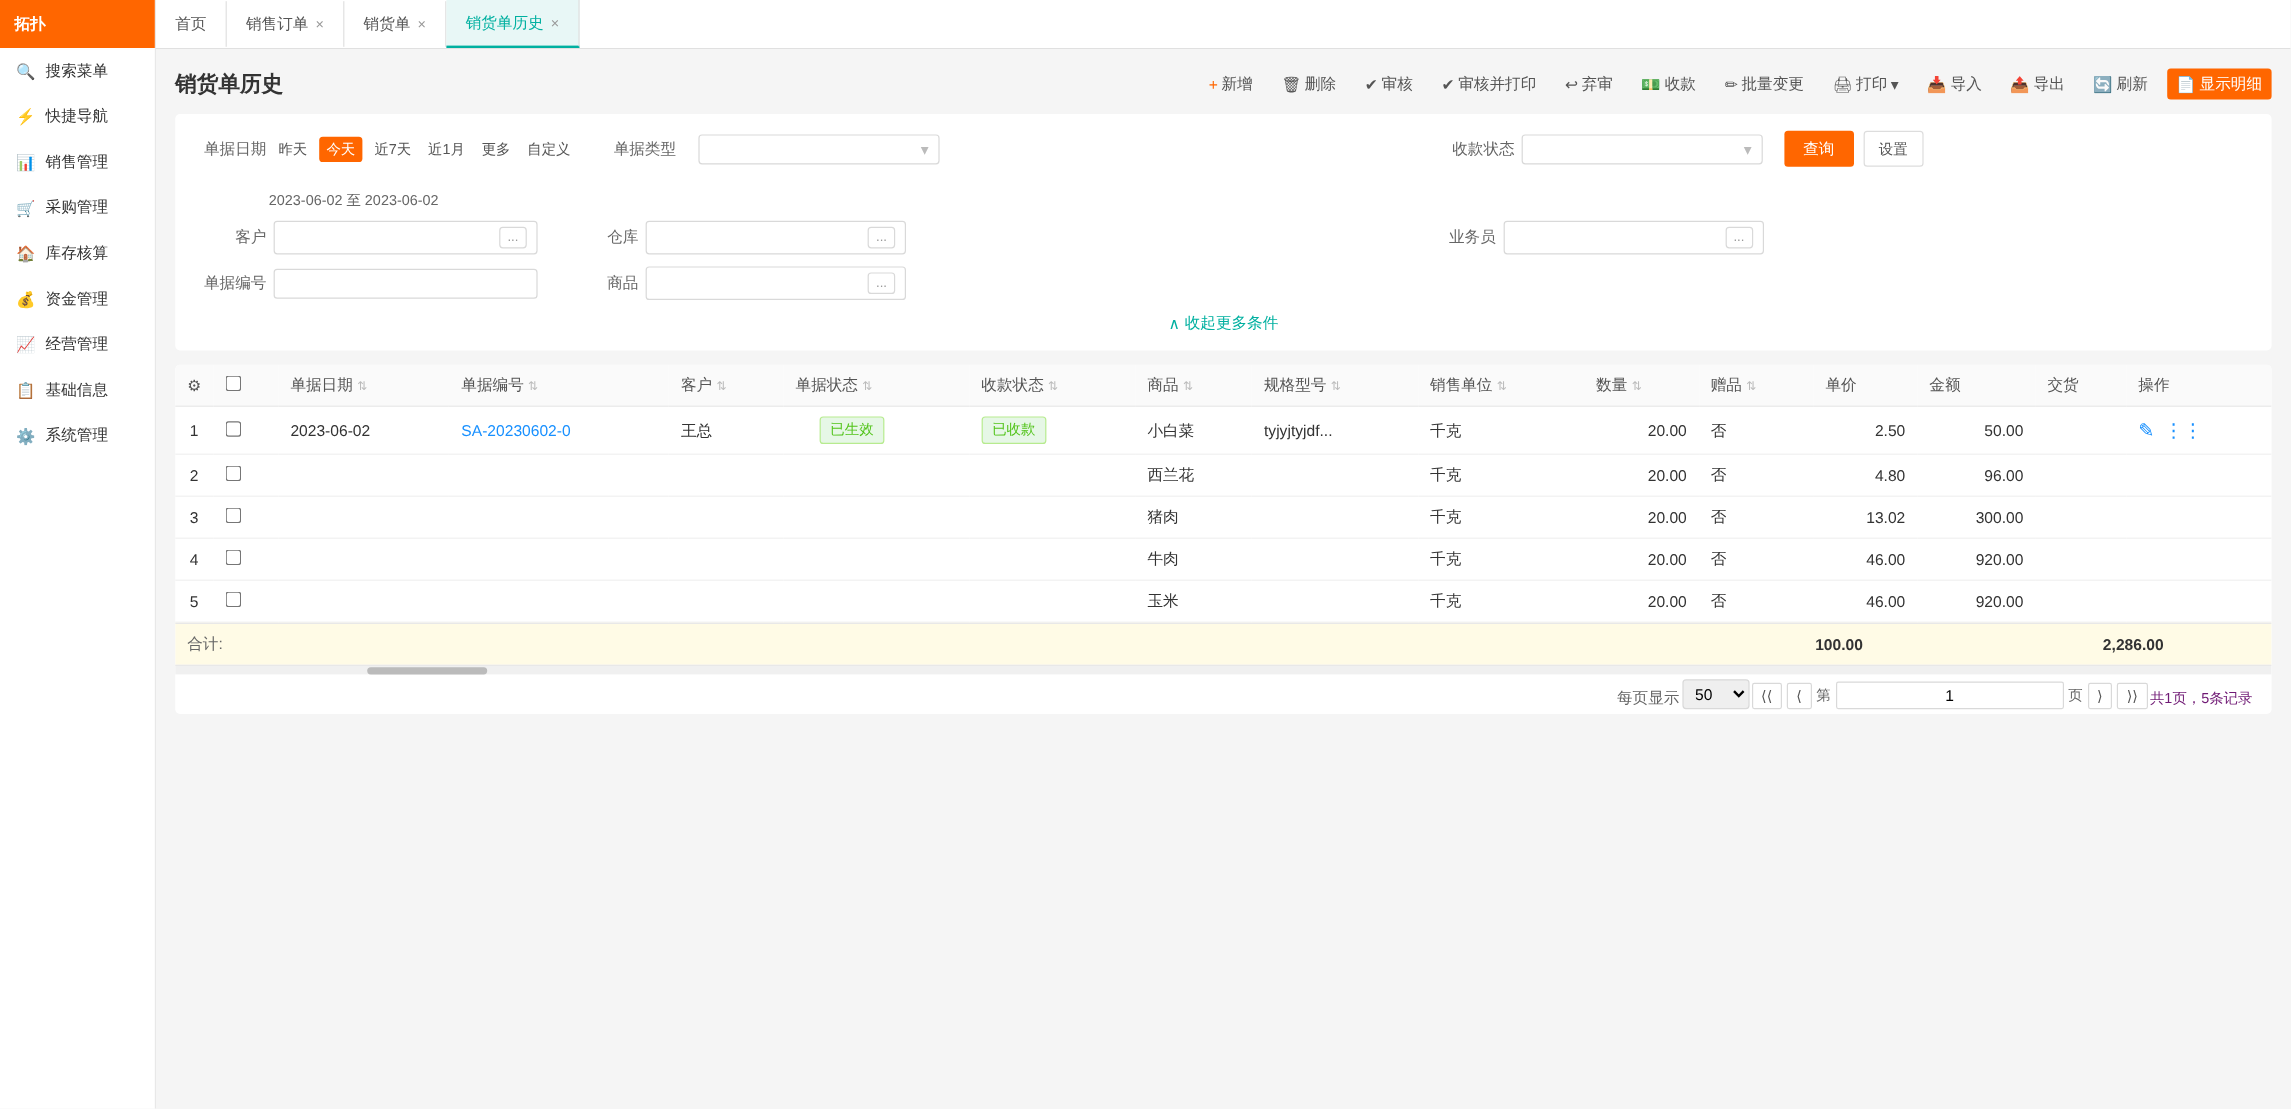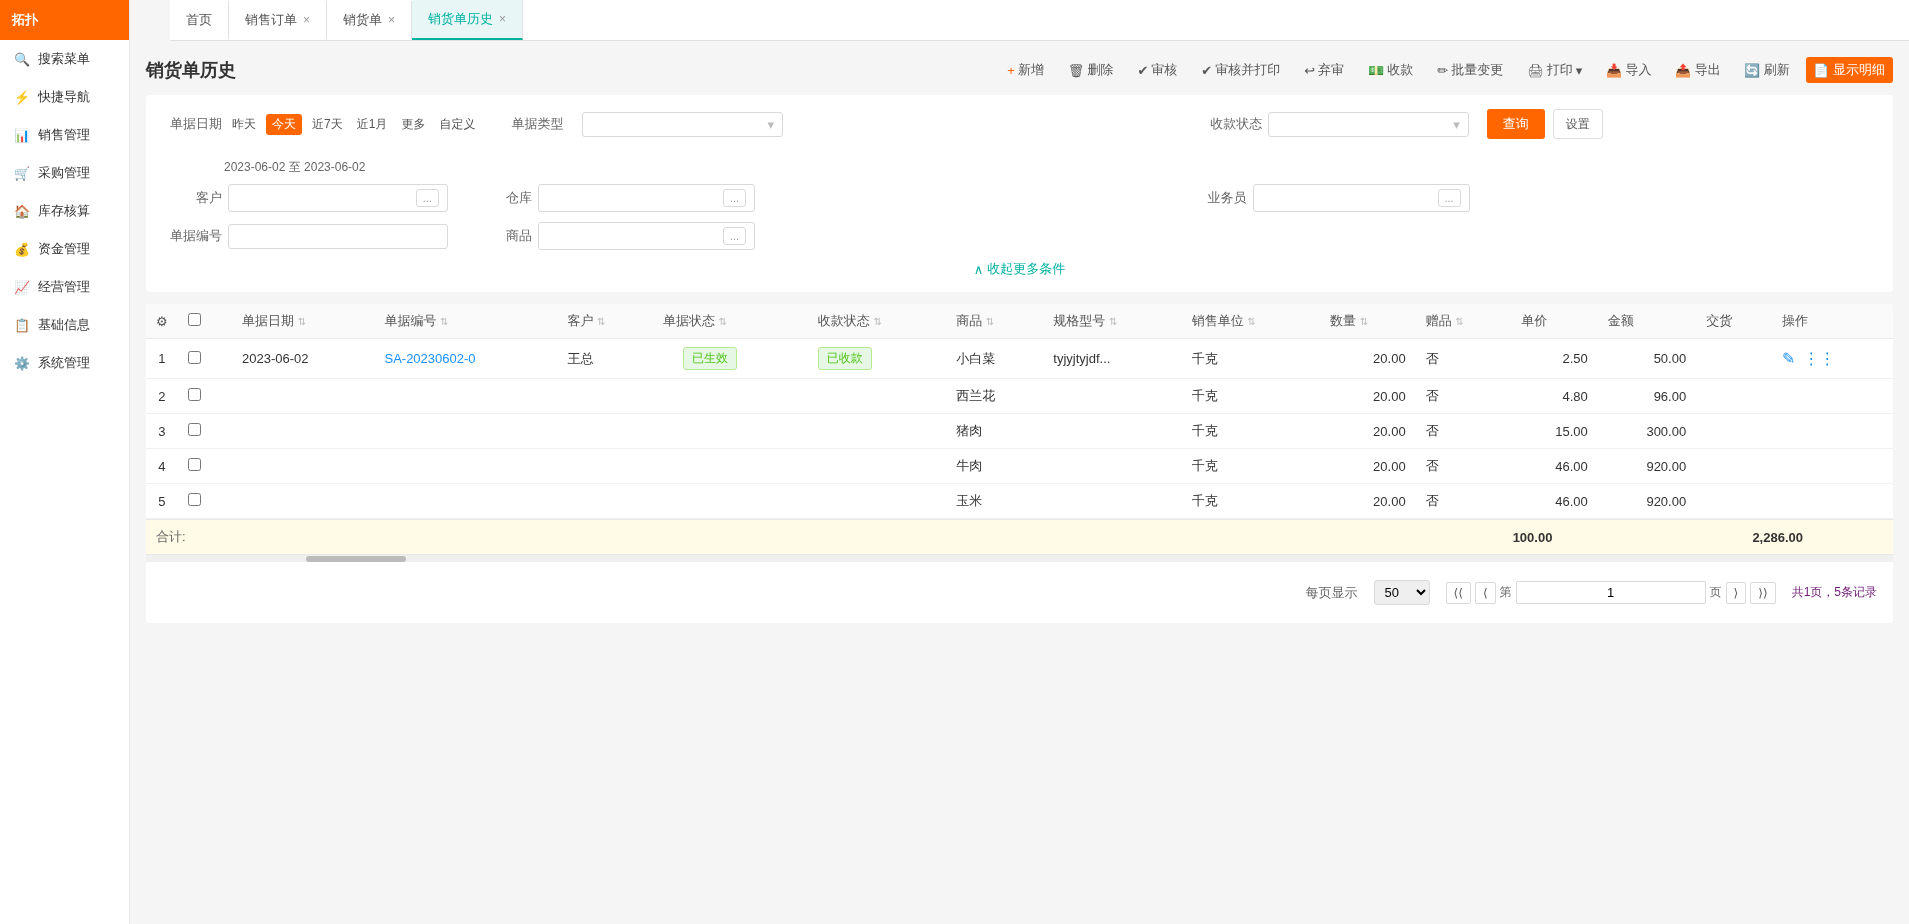--- a/index.html
+++ b/index.html
@@ -9,21 +9,21 @@
     .sidebar { width: 130px; background: #fff; border-right: 1px solid #e8e8e8; display: flex; flex-direction: column; height: 100%; }
     .sidebar-logo { background: #ff6600; height: 40px; display: flex; align-items: center; padding: 4px 12px; color: #fff; font-size: 14px; font-weight: bold; }
     .sidebar-item { display: flex; align-items: center; padding: 10px 14px; cursor: pointer; color: #333; gap: 8px; }
     .sidebar-item .icon { width: 16px; height: 16px; display: inline-flex; align-items: center; justify-content: center; color: #666; }
     .sidebar-item span.label { font-size: 13px; }
 
     
     .main { flex: 1; display: flex; flex-direction: column; overflow: hidden; }
 
     
-    .tab-bar { background: #fff; border-bottom: 1px solid #e0e0e0; display: flex; align-items: center; min-height: 40px; margin-left: 40px; }
+    .tab-bar { background: #fff; border-bottom: 1px solid #e0e0e0; display: flex; align-items: center; min-height: 40px; }
     .tab { padding: 10px 16px; cursor: pointer; color: #555; border-right: 1px solid #e0e0e0; display: flex; align-items: center; gap: 6px; white-space: nowrap; }
     .tab.active { background: #e8f7f6; color: #00b0a0; border-bottom: 2px solid #00b0a0; }
     .tab .close-btn { color: #999; font-size: 12px; cursor: pointer; }
     .tab.home { font-weight: normal; }
 
     
     .page-content { flex: 1; overflow-y: auto; padding: 16px; background: #f5f5f5; }
 
     
     .page-header { display: flex; align-items: center; justify-content: space-between; margin-bottom: 12px; }
@@ -52,21 +52,21 @@
     .sort-icon { color: #bbb; font-size: 10px; }
     .status-badge { display: inline-block; padding: 2px 8px; border-radius: 3px; font-size: 12px; }
     .status-active { background: #e6f7e6; color: #52c41a; border: 1px solid #b7eb8f; margin-left: 20px; }
     .status-paid { background: #e6f7e6; color: #52c41a; border: 1px solid #b7eb8f; }
     .gear-col { width: 30px; text-align: center; }
     .table-footer { background: #fffbe6; padding: 8px 10px; display: flex; align-items: center; border-top: 1px solid #e8e8e8; }
     .footer-label { color: #666; margin-right: 20px; }
     .footer-value { color: #333; font-weight: bold; }
 
     
-    .pagination { display: flex; align-items: center; justify-content: flex-end; padding: 18px 16px; gap: 16px; }
+    .pagination { display: flex; align-items: flex-end; justify-content: flex-end; padding: 4px 16px; gap: 2px; }
     .page-size-label { color: #666; }
     .page-size-select { border: 1px solid #d9d9d9; border-radius: 3px; padding: 3px 6px; }
     .page-nav { display: flex; align-items: center; gap: 4px; }
     .page-btn { border: 1px solid #d9d9d9; background: #fff; padding: 3px 7px; cursor: pointer; border-radius: 2px; color: #555; font-size: 12px; }
     .page-current { border: 1px solid #d9d9d9; padding: 3px 6px; min-width: 30px; text-align: center; border-radius: 2px; }
     .page-total { color: #701a75; font-size: 12px; }
 
     .row-num { color: #666; text-align: center; }
     .link-text { color: #1890ff; cursor: pointer; text-decoration: none; }
     .action-icons { display: flex; gap: 8px; }
@@ -397,21 +397,21 @@
             <td></td>
             <td></td>
             <td></td>
             <td></td>
             <td></td>
             <td><span>猪肉</span></td>
             <td></td>
             <td><span>千克</span></td>
             <td class="col-qty"><span>20.00</span></td>
             <td><span>否</span></td>
-            <td class="col-price"><span>15.00</span></td>
+            <td class="col-price"><span>13.02</span></td>
             <td class="col-amount"><span>300.00</span></td>
             <td></td>
             <td></td>
           </tr>
 
           <tr>
             <td class="row-num">4</td>
             <td><input type="checkbox" style=""></td>
             <td></td>
             <td></td>

